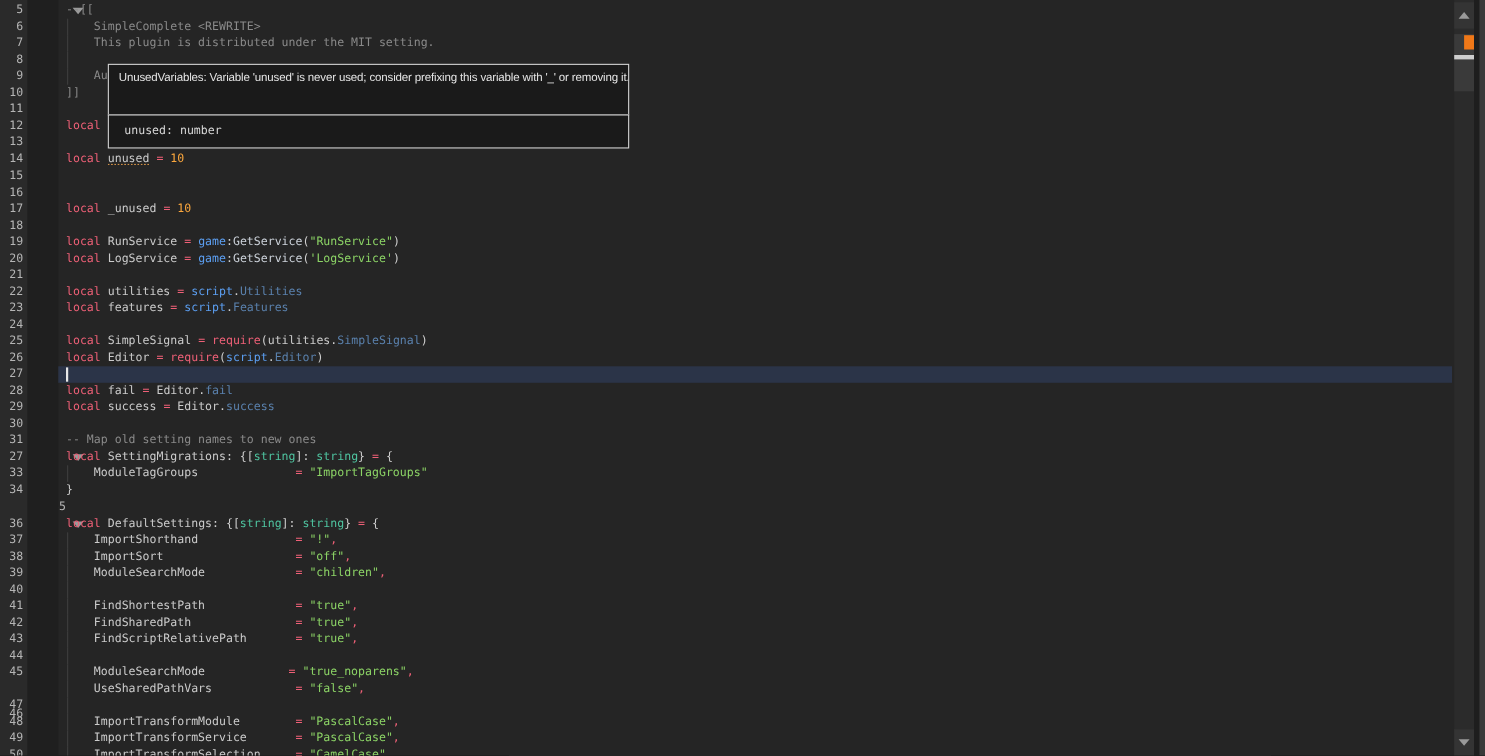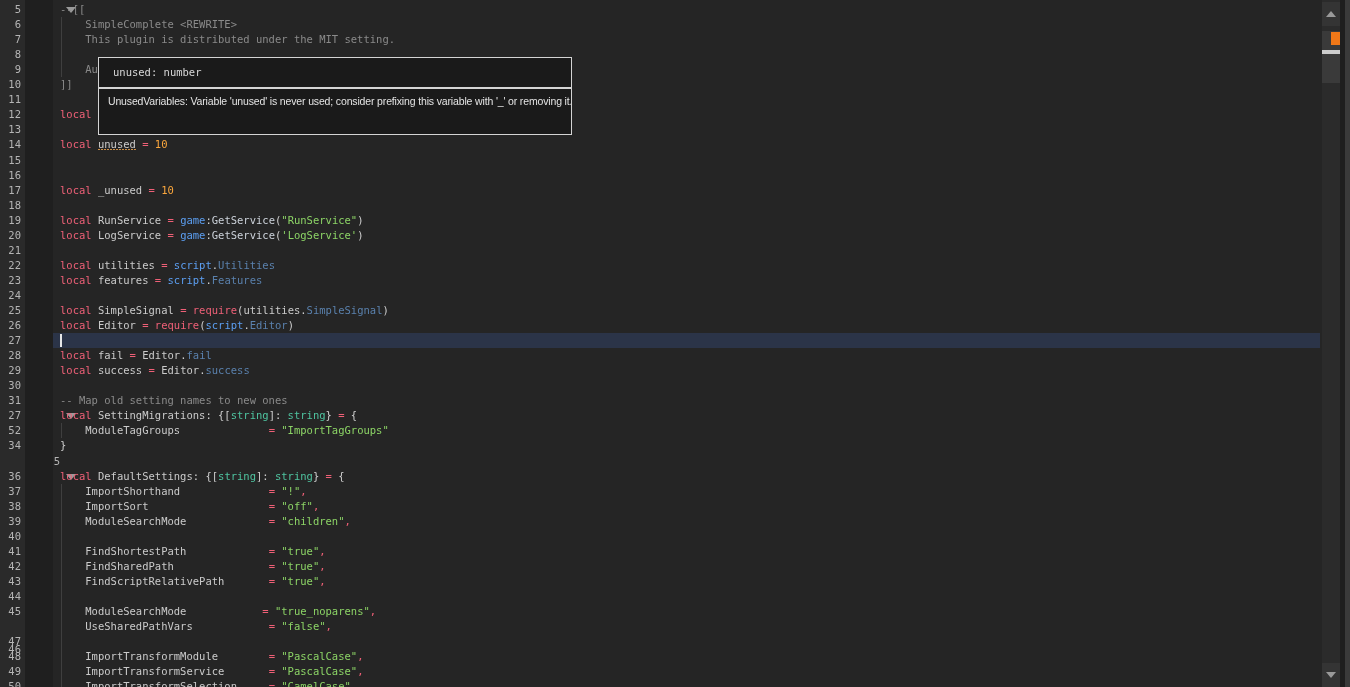--- a/index.html
+++ b/index.html
@@ -83,21 +83,21 @@
       <div class="lnum" style="top: 273px;">23</div>
       <div class="lnum" style="top: 288px;">24</div>
       <div class="lnum" style="top: 303px;">25</div>
       <div class="lnum" style="top: 318px;">26</div>
       <div class="lnum" style="top: 333px;">27</div>
       <div class="lnum" style="top: 348px;">28</div>
       <div class="lnum" style="top: 363px;">29</div>
       <div class="lnum" style="top: 378px;">30</div>
       <div class="lnum" style="top: 393px;">31</div>
       <div class="lnum" style="top: 408px;">27</div>
-      <div class="lnum" style="top: 423px;">52</div>
+      <div class="lnum" style="top: 423px;">33</div>
       <div class="lnum" style="top: 438px;">34</div>
       <div class="lnum" style="top: 454px; margin-left: 39px;">35</div>
       <div class="lnum" style="top: 469px;">36</div>
       <div class="lnum" style="top: 484px;">37</div>
       <div class="lnum" style="top: 499px;">38</div>
       <div class="lnum" style="top: 514px;">39</div>
       <div class="lnum" style="top: 529px;">40</div>
       <div class="lnum" style="top: 544px;">41</div>
       <div class="lnum" style="top: 559px;">42</div>
       <div class="lnum" style="top: 574px;">43</div>
@@ -157,22 +157,22 @@
       <div class="code-row" style="top: 589px;"><span class="guide"></span></div>
       <div class="code-row" style="top: 604px;"><span class="guide"></span><span class="tok id">    ModuleSearchMode            </span><span class="tok kw">=</span><span class="tok id"> </span><span class="tok str">"true_noparens"</span><span class="tok kw">,</span></div>
       <div class="code-row" style="top: 619px;"><span class="guide"></span><span class="tok id">    UseSharedPathVars            </span><span class="tok kw">=</span><span class="tok id"> </span><span class="tok str">"false"</span><span class="tok kw">,</span></div>
       <div class="code-row" style="top: 634px;"><span class="guide"></span></div>
       <div class="code-row" style="top: 649px;"><span class="guide"></span><span class="tok id">    ImportTransformModule        </span><span class="tok kw">=</span><span class="tok id"> </span><span class="tok str">"PascalCase"</span><span class="tok kw">,</span></div>
       <div class="code-row" style="top: 664px;"><span class="guide"></span><span class="tok id">    ImportTransformService       </span><span class="tok kw">=</span><span class="tok id"> </span><span class="tok str">"PascalCase"</span><span class="tok kw">,</span></div>
       <div class="code-row" style="top: 679px;"><span class="guide"></span><span class="tok id">    ImportTransformSelection     </span><span class="tok kw">=</span><span class="tok id"> </span><span class="tok str">"CamelCase"</span><span class="tok kw">,</span></div>
     </div>
 
   <div class="tooltip">
+    <div class="tt-box tt-diag">UnusedVariables: Variable 'unused' is never used; consider prefixing this variable with '_' or removing it.</div>
     <div class="tt-box tt-type">unused: number</div>
-    <div class="tt-box tt-diag">UnusedVariables: Variable 'unused' is never used; consider prefixing this variable with '_' or removing it.</div>
   </div>
 
   <div class="sb-gap"></div>
   <div class="right-strip"></div>
   <div class="sb-track"></div>
   <div class="sb-thumb"></div>
   <div class="sb-marker-warn"></div>
   <div class="sb-marker-pos"></div>
   <div class="sb-btn up">
     <span class="tri"></span>

